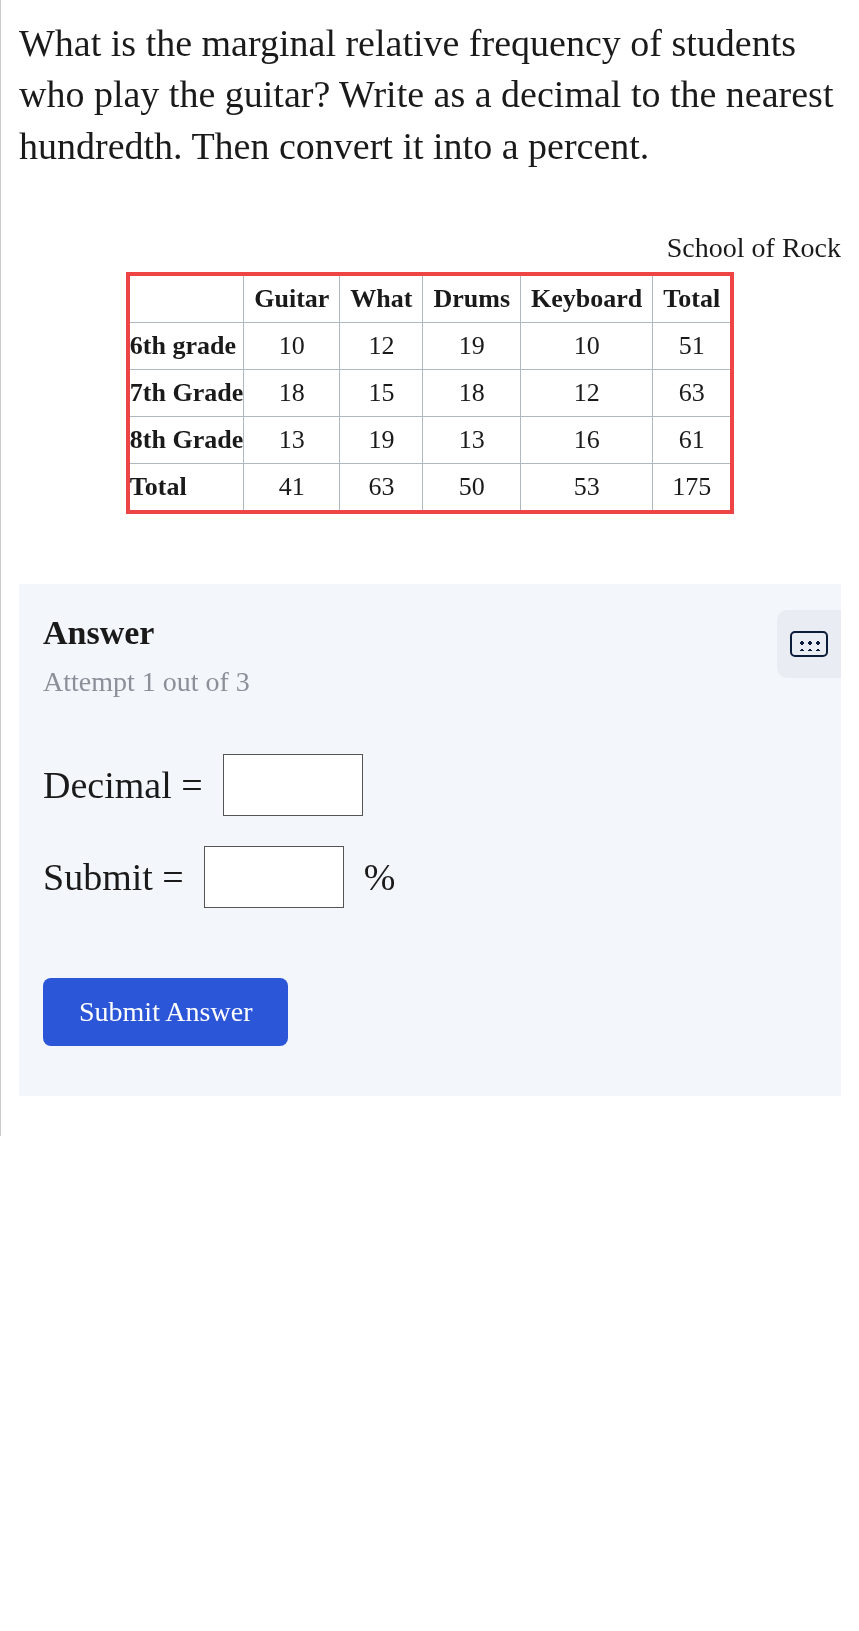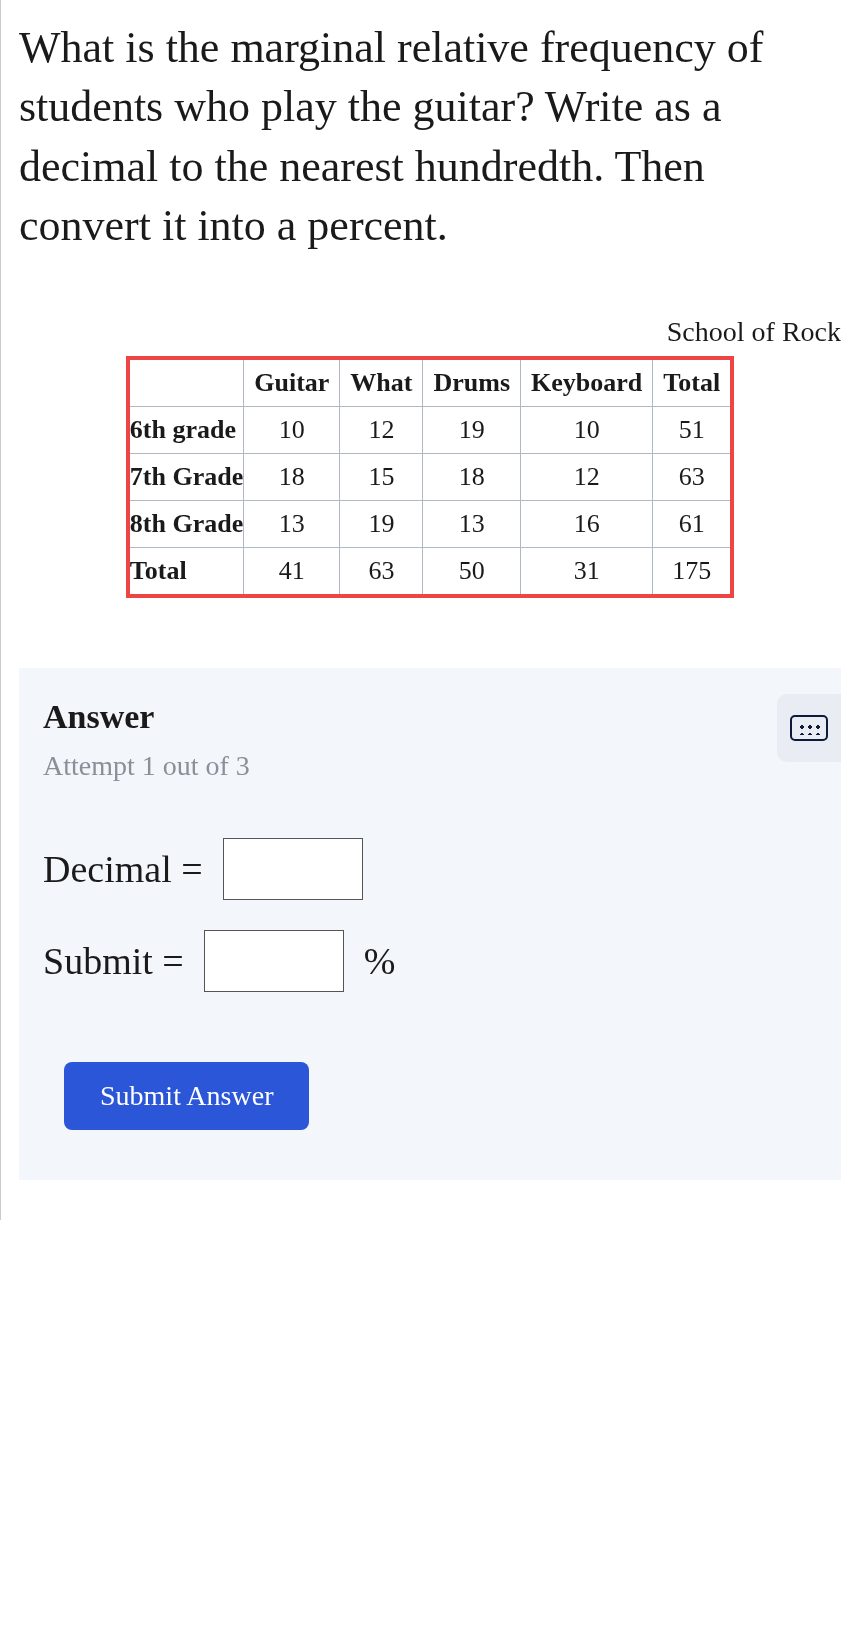--- a/index.html
+++ b/index.html
@@ -5,21 +5,21 @@
   * { box-sizing: border-box; margin: 0; padding: 0; }
   body {
     font-family: Georgia, 'Times New Roman', serif;
     color: #1a1a1a;
     width: 859px;
     background: #fff;
     border-left: 1px solid #ccc;
     padding: 18px 18px 40px 18px;
   }
   .question {
-    font-size: 44px;
+    font-size: 38px;
     line-height: 1.35;
     margin-bottom: 60px;
   }
   .table-title {
     text-align: right;
     font-size: 28px;
     margin-bottom: 8px;
   }
   .data-table {
     margin: 0 auto 70px auto;
@@ -69,21 +69,20 @@
   .submit-btn {
     margin-top: 40px;
     background: #2c56d8;
     color: #fff;
     border: none;
     border-radius: 8px;
     font-size: 28px;
     padding: 18px 36px;
     cursor: pointer;
     font-family: inherit;
-    margin-left: 21px;
   }
   .keypad-tab {
     position: absolute;
     right: 0;
     top: 26px;
     width: 64px;
     height: 68px;
     background: #e9edf3;
     border-radius: 10px 0 0 10px;
     display: flex;
@@ -144,21 +143,21 @@
     <td>19</td>
     <td>13</td>
     <td>16</td>
     <td>61</td>
   </tr>
   <tr>
     <td class="rowhead">Total</td>
     <td>41</td>
     <td>63</td>
     <td>50</td>
-    <td>31</td>
+    <td>53</td>
     <td>175</td>
   </tr>
 </tbody>
   </table>
 
 <div class="answer-section">
   <div class="keypad-tab">
     <span class="keypad-icon"></span>
   </div>
 

